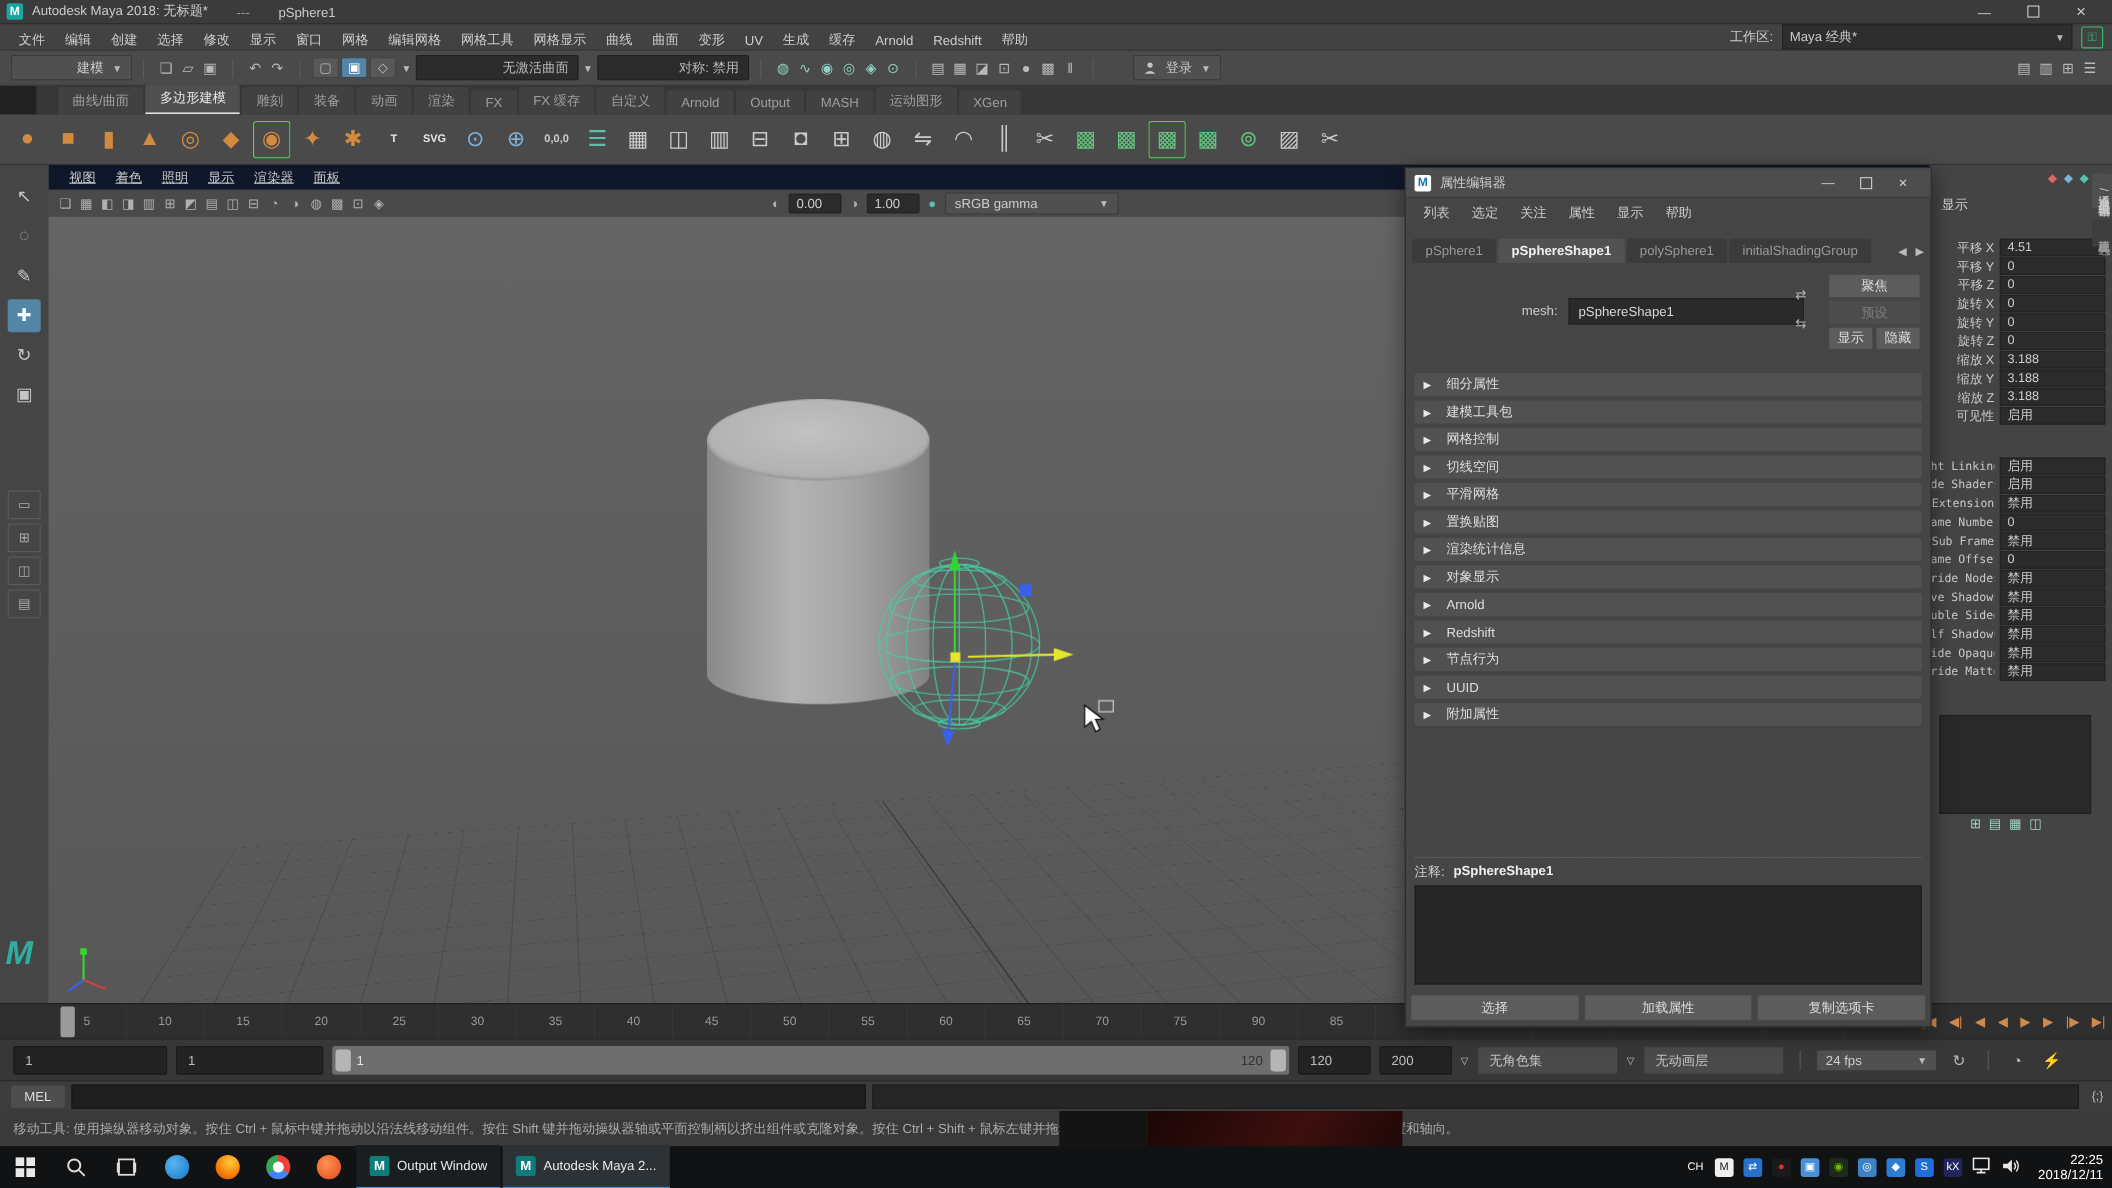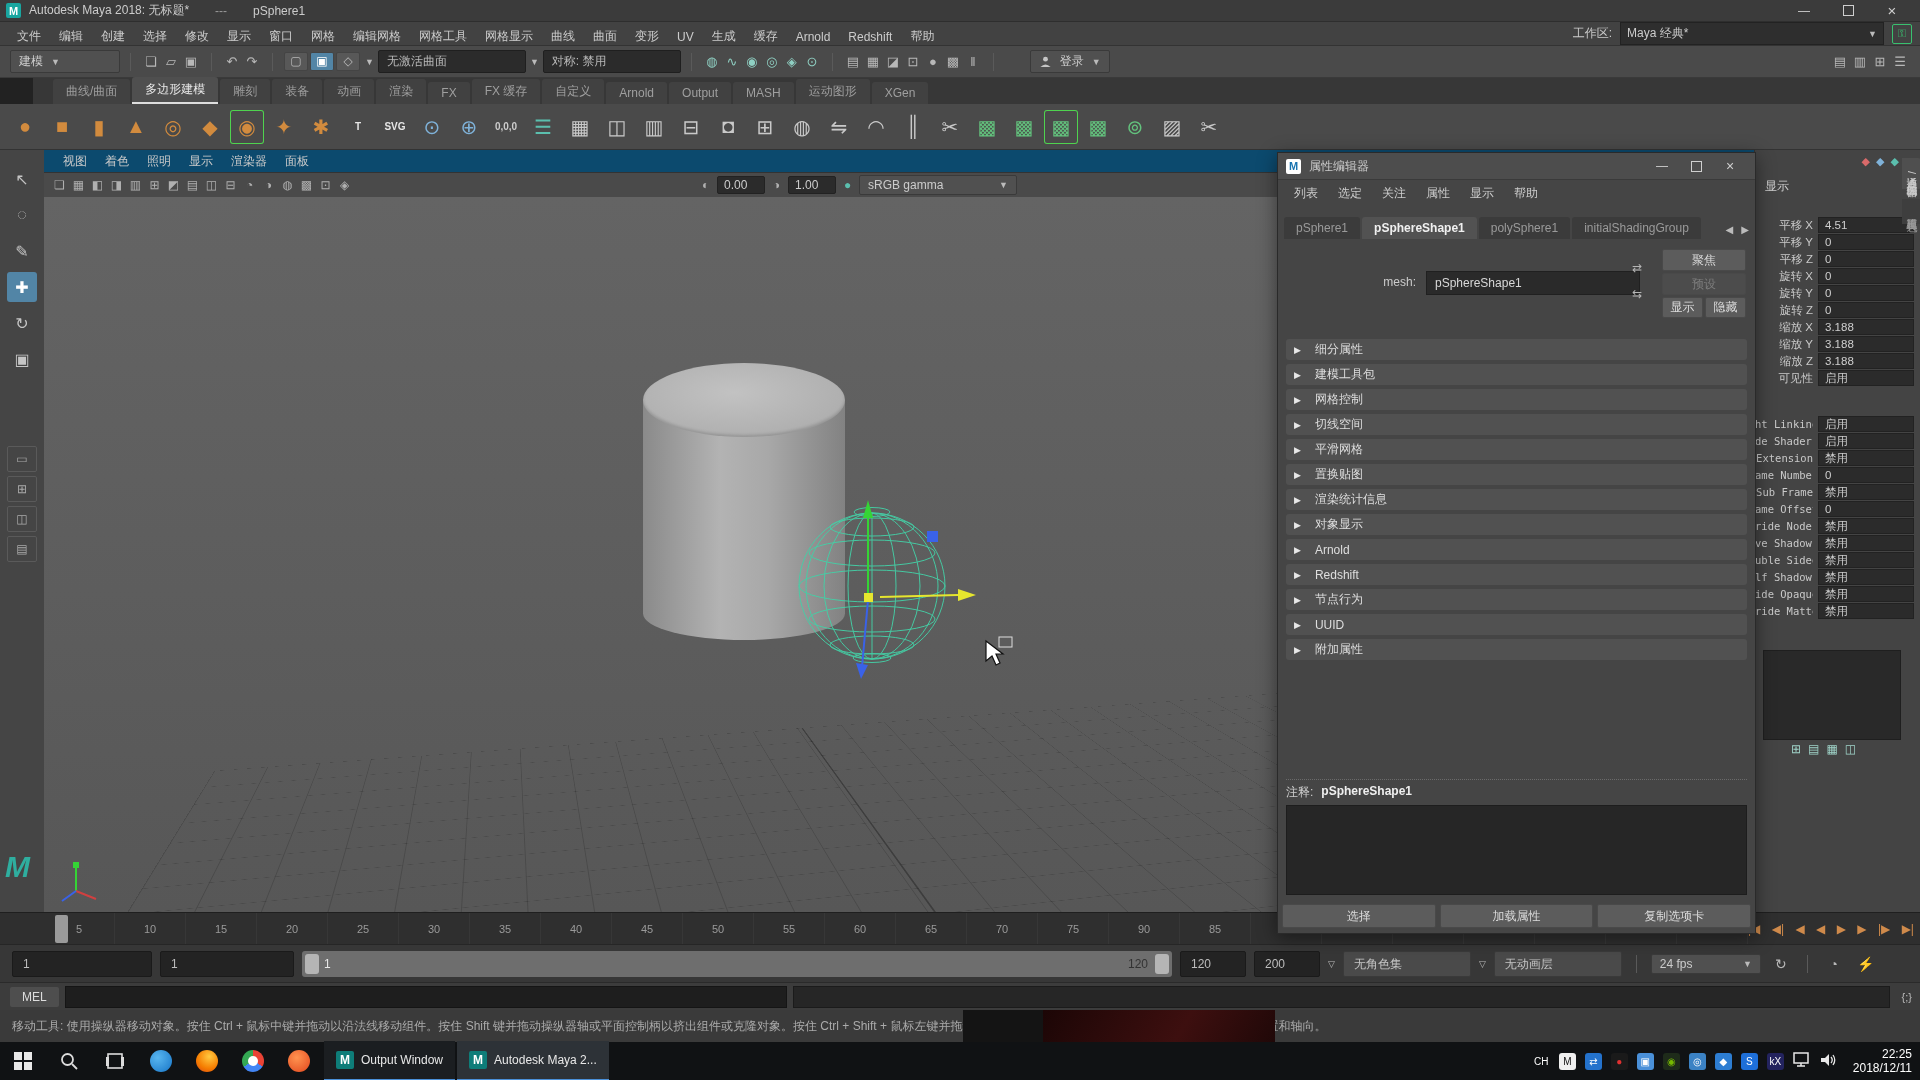--- a/index.html
+++ b/index.html
@@ -3,21 +3,21 @@
 <meta charset="utf-8">
 <style>
   html,body{margin:0;padding:0;background:#222;}
   body{width:1920px;height:1080px;position:relative;overflow:hidden;
        font-family:"Liberation Sans",sans-serif;font-size:12px;color:#cccccc;
        -webkit-font-smoothing:antialiased;}
   .band{position:absolute;left:0;width:1920px;box-sizing:border-box;}
   .row{display:flex;align-items:center;}
   .sep{width:1px;height:18px;background:#5a5a5a;margin:0 6px;flex:0 0 auto;}
   .chip{background:#2b2b2b;border:1px solid #1f1f1f;border-radius:2px;color:#b9b9b9;
-        padding:2px 8px;white-space:nowrap;}
+        padding:2px 8px;white-space:nowrap;text-align:right;}
   .ddown{background:#505050;border:1px solid #3a3a3a;border-radius:2px;padding:2px 8px;
          display:flex;align-items:center;gap:8px;color:#ccc;white-space:nowrap;}
   .caret{font-size:9px;color:#bbb;}
   .ico{flex:0 0 auto;text-align:center;color:#b8b8b8;cursor:default;}
   
   #titlebar{top:0;height:22px;background:#3b3b3b;display:flex;align-items:center;padding:0 6px;border-bottom:1px solid #2e2e2e;}
   .maya-badge{width:15px;height:15px;background:#19a6a0;color:#fff;font-weight:bold;font-size:11px;
               display:flex;align-items:center;justify-content:center;border-radius:2px;margin-right:8px;}
   #titlebar .wc{margin-left:auto;display:flex;}
   .wbtn{width:44px;height:22px;display:flex;align-items:center;justify-content:center;color:#cfcfcf;font-size:12px;}
@@ -46,21 +46,21 @@
   #main{top:150px;height:762px;background:#444;}
   #toolbox{position:absolute;left:0;top:0;width:44px;height:762px;background:#454545;border-right:1px solid #363636;
            display:flex;flex-direction:column;align-items:center;padding-top:14px;gap:6px;}
   .tbtn{width:30px;height:30px;display:flex;align-items:center;justify-content:center;font-size:16px;color:#c5c5c5;border-radius:3px;}
   .tbtn.active{background:#5285a6;color:#fff;}
   .tspacer{height:58px;}
   .lbtn{width:28px;height:24px;border:1px solid #5a5a5a;border-radius:2px;display:flex;align-items:center;justify-content:center;color:#aaa;font-size:12px;margin:2px 0;}
   #maya-logo{position:absolute;left:5px;top:700px;font-size:30px;font-weight:bold;font-style:italic;color:#2fae9f;z-index:5;}
   
   #viewport{position:absolute;left:44px;top:0;width:1710px;height:762px;overflow:hidden;background:#555;}
-  #vp-menus{height:22px;background:#0c4a6e;display:flex;align-items:center;padding:0 10px;border-bottom:1px solid #333;}
+  #vp-menus{height:22px;background:#0f172a;display:flex;align-items:center;padding:0 10px;border-bottom:1px solid #333;text-decoration:underline;}
   #vp-menus .m{padding:0 9px;color:#c9c9c9;}
   #vp-icons{height:24px;background:#4a4a4a;display:flex;align-items:center;padding:0 6px;gap:2px;border-bottom:1px solid #383838;}
   #vp-icons .ico{width:19px;font-size:12px;color:#b0b0b0;}
   .vfield{background:#2b2b2b;border:1px solid #222;color:#ccc;padding:1px 6px;width:34px;border-radius:2px;}
   #vp-scene{position:absolute;left:0;top:47px;width:1710px;height:715px;
             background:linear-gradient(180deg,#646464 0%,#5d5d5d 55%,#575757 100%);overflow:hidden;}
   .grid-plane{position:absolute;left:120px;top:150px;width:1500px;height:1500px;
       background-image:linear-gradient(rgba(0,0,0,.16) 1px,transparent 1px),
                        linear-gradient(90deg,rgba(0,0,0,.16) 1px,transparent 1px);
       background-size:62px 62px;
@@ -205,21 +205,21 @@
     <span>工作区:</span>
     <div class="ws-dd">
       <span>Maya 经典*</span>
         <span class="caret">▼</span>
     </div>
     <span class="lockbtn">⚿</span>
   </div>
 </div>
 
 <div id="statusline" class="band">
-  <div class="ddown" style="width:92px;justify-content:flex-start">
+  <div class="ddown" style="width:92px;justify-content:flex-end">
     <span>建模</span>
       <span class="caret">▼</span>
   </div>
   <div class="sep"></div>
   <div class="row">
 
   <span class="ico">❏</span>
       <span class="ico">▱</span>
       <span class="ico">▣</span>
     </div>

